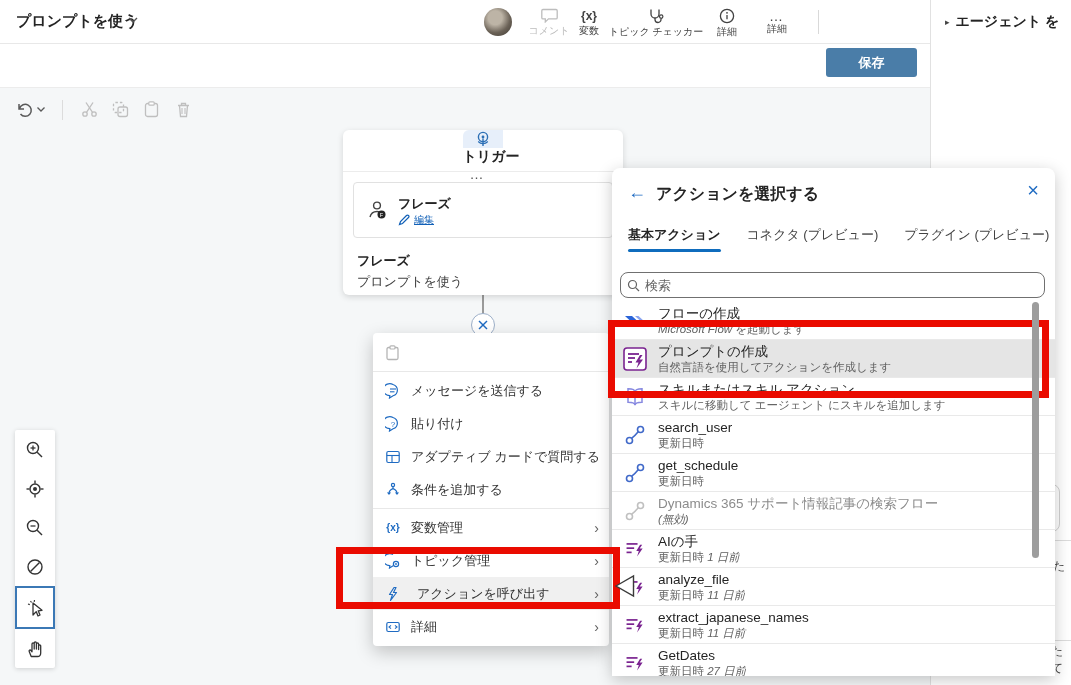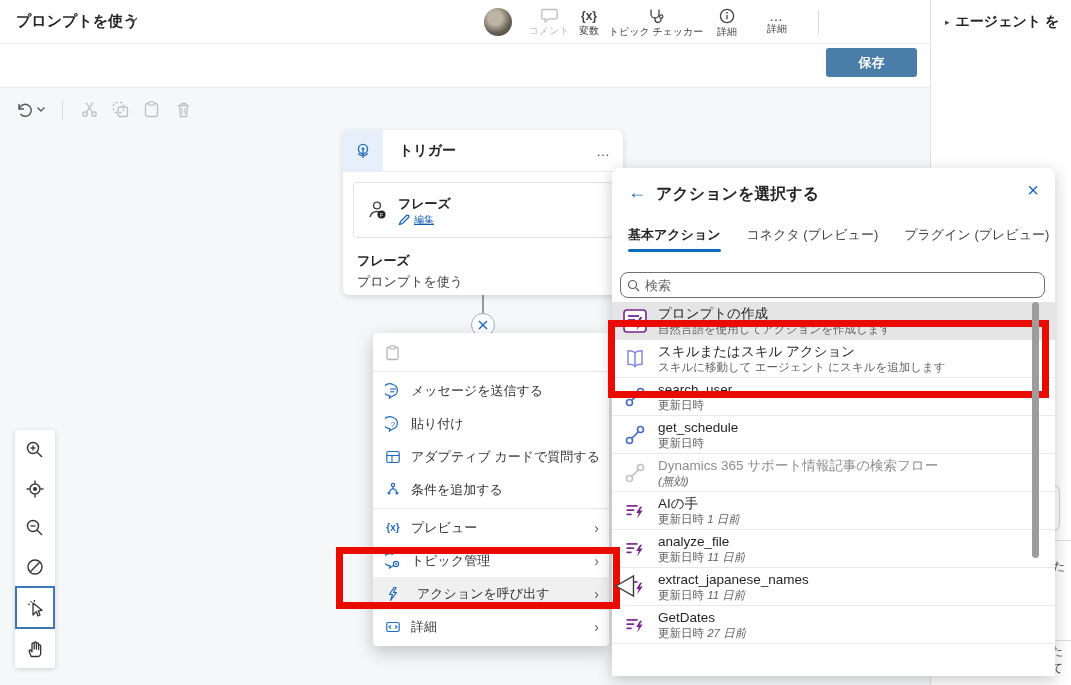--- a/index.html
+++ b/index.html
@@ -28,21 +28,21 @@
     border-bottom:1px solid #ececec; z-index:9; }
   .eb-icon { top:57px; }
   #eb-divider { left:62px; top:56px; width:1px; height:20px; background:#dcdcdc; }
 
   
   #canvas { left:0; top:88px; width:930px; height:597px; background:#f5f7f8; }
 
   
   #trigger-node { left:343px; top:130px; width:280px; height:165px; background:#fff;
     border-radius:6px; box-shadow:0 2px 6px rgba(0,0,0,.14); z-index:3; }
-  #trigger-head { display:flex; align-items:center; height:42px; border-bottom:1px solid #ececec; }
+  #trigger-head { display:flex; align-items:center; height:42px; border-bottom:1px solid #ececec;flex-direction:column; }
   #trigger-iconbox { width:40px; height:42px; background:#e7effa; border-radius:6px 0 0 0;
     display:flex; align-items:center; justify-content:center; }
   #trigger-title { margin-left:16px; font-size:14px; font-weight:bold; flex:1; }
   #trigger-more { margin-right:12px; color:#555; font-size:14px; letter-spacing:1px; }
   #phrase-card { position:absolute; left:10px; top:52px; width:260px; height:56px;
     border:1px solid #e1e1e1; border-radius:4px; display:flex; align-items:center; background:#fff; }
   #phrase-card .txt { margin-left:10px; }
   #phrase-card .t1 { font-size:13px; font-weight:bold; }
   #phrase-card .t2 { font-size:10px; color:#1160b7; display:flex; align-items:center; gap:4px; }
   #phrase-card .t2 .edit-label { text-decoration:underline; }
@@ -331,21 +331,21 @@
             <polyline points="2.6,10.4 4,12 5.4,10.4" fill="none" stroke="#1f6bc2" stroke-width="1.2"></polyline>
             <polyline points="10.6,10.4 12,12 13.4,10.4" fill="none" stroke="#1f6bc2" stroke-width="1.2"></polyline>
           </svg>
       </span>
       <span class="cm-label">条件を追加する</span>
     </div>
     <div class="cm-divider"></div>
 
     <div class="cm-item">
       <span style="font-size:10px;color:#1f6bc2;font-weight:bold;width:16px;text-align:center">{x}</span>
-      <span class="cm-label">プレビュー</span>
+      <span class="cm-label">変数管理</span>
       <span class="cm-chevron">›</span>
     </div>
 
     <div class="cm-item">
       <span>
         <svg width="16" height="16" viewBox="0 0 16 16">
             <path d="M8 1.5 a6.5 6 0 1 0 -3.2 11.2 L4.5 15 l3.6 -2.2" fill="none" stroke="#1f6bc2" stroke-width="1.2"></path>
             <circle cx="11" cy="11" r="2.6" fill="none" stroke="#1f6bc2" stroke-width="1.2"></circle>
             <circle cx="11" cy="11" r="0.9" fill="#1f6bc2"></circle>
           </svg>
@@ -395,20 +395,32 @@
         <svg width="13" height="13" viewBox="0 0 13 13">
             <circle cx="5.5" cy="5.5" r="4" fill="none" stroke="#616161" stroke-width="1.2"></circle>
             <line x1="8.6" y1="8.6" x2="12" y2="12" stroke="#616161" stroke-width="1.2"></line>
           </svg>
       </span>
       <input type="text" placeholder="検索" style="">
     </div>
 
     <div id="ap-list">
 
+      <div class="ap-row">
+        <span class="icon-cell">
+          <svg width="24" height="24" viewBox="0 0 24 24">
+              <polygon points="2,7 9,7 15,12.5 9,18 2,18 8,12.5" fill="#2a64d8"></polygon>
+              <polygon points="12,7 15.5,7 21.5,12.5 15.5,18 12,18 18,12.5" fill="#8aa4f0"></polygon>
+            </svg>
+        </span>
+        <span class="txt">
+          <div class="name">フローの作成</div>
+          <div class="desc"><i>Microsoft Flow </i><span>を起動します</span></div>
+        </span>
+      </div>
 
       <div class="ap-row highlighted">
         <span class="icon-cell">
           <svg width="26" height="26" viewBox="0 0 26 26">
               <rect x="2" y="2" width="22" height="22" rx="3" fill="#fff" stroke="#7a2390" stroke-width="1.6"></rect>
               <line x1="6" y1="8" x2="17" y2="8" stroke="#7a2390" stroke-width="1.8"></line>
               <line x1="6" y1="12" x2="13" y2="12" stroke="#7a2390" stroke-width="1.8"></line>
               <line x1="6" y1="16" x2="10" y2="16" stroke="#7a2390" stroke-width="1.8"></line>
               <polygon points="18,9 13.5,16.5 16.5,16.5 14.5,22.5 21,13.5 17.5,13.5 20.5,9" fill="#7a2390"></polygon>
             </svg>

